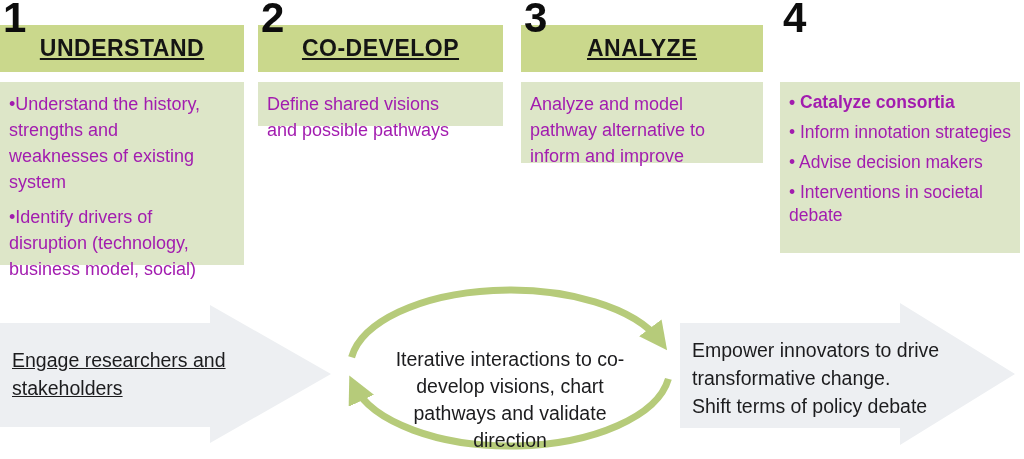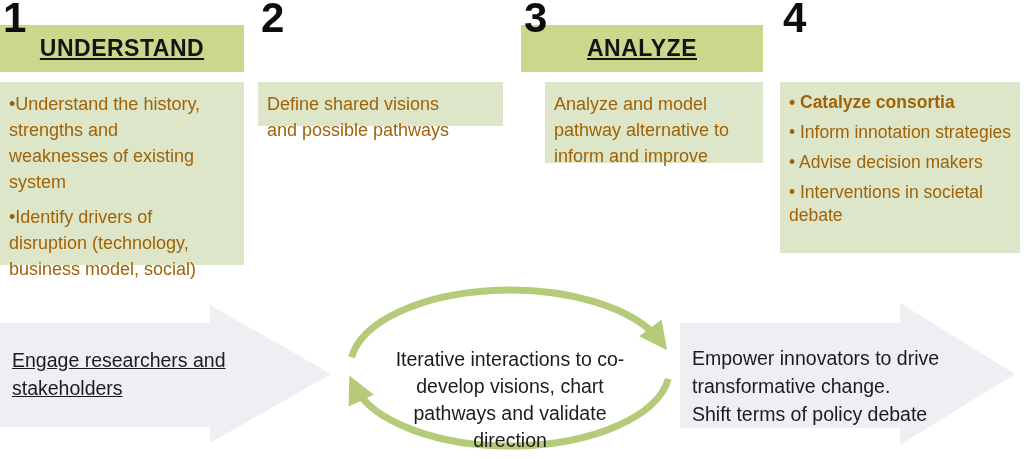--- a/index.html
+++ b/index.html
@@ -18,25 +18,25 @@
     letter-spacing:-1px;
   }
   .step-header {
     position:absolute; top:25px; left:0; right:0; height:47px;
     background:#cad88c; display:flex; align-items:center; justify-content:center;
     font-size:23px; font-weight:700; color:#141414; letter-spacing:0.5px;text-decoration:underline;
   }
   .step-body {
     position:absolute; top:82px; left:0; right:0;
     background:#dde6c8; padding:9px 12px 6px 9px; box-sizing:border-box;
-    font-size:18px; line-height:26px; color:#a16207;
+    font-size:18px; line-height:26px; color:#a21caf;
   }
   .col1 .step-body { height:183px; padding-right:22px; }
   .col2 .step-body { height:44px;  padding-right:34px; }
-  .col3 .step-body { height:81px;  padding-right:30px;margin-left:24px; }
+  .col3 .step-body { height:81px;  padding-right:30px; }
   .col4 .step-body { height:171px; font-size:17.5px; line-height:23px; padding-right:6px; }
   .step-body p { margin:0 0 9px 0; }
   .col4 .step-body p { margin:0 0 7px 0; }
   .step-body p.bold { font-weight:700; }
   .flow-svg { position:absolute; }
   .flow-label {
     position:absolute; font-size:19.5px; line-height:28px; color:#1c1c1e; z-index:3;
   }
   .cycle-label { text-align:center; line-height:27px;margin-top:18px; }
 </style>
@@ -51,20 +51,23 @@
       <span>UNDERSTAND</span>
     </div>
     <div class="step-body">
       <p>•Understand the history, strengths and weaknesses of existing system</p>
       <p>•Identify drivers of disruption (technology, business model, social)</p>
     </div>
   </section>
 
   <section class="column col2">
     <div class="step-number">2</div>
+    <div class="step-header">
+      <span>CO-DEVELOP</span>
+    </div>
     <div class="step-body">
       <p>Define shared visions and possible pathways</p>
     </div>
   </section>
 
   <section class="column col3">
     <div class="step-number">3</div>
     <div class="step-header">
       <span>ANALYZE</span>
     </div>
@@ -95,18 +98,18 @@
       </marker>
     </defs>
     <path d="M 16.6 77.2 A 160 78 0 0 1 325.4 61.3" fill="none" stroke="#b6cb7a" stroke-width="7" marker-end="url(#ah)"></path>
     <path d="M 333.4 98.9 A 160 78 0 0 1 19.1 105.6" fill="none" stroke="#b6cb7a" stroke-width="7" marker-end="url(#ah)"></path>
   </svg>
   <div class="flow-label cycle-label" style="left:395px; top:328px; width:230px;">Iterative interactions to co-develop visions, chart pathways and validate direction</div>
 
   <svg class="flow-svg" style="left:675px; top:300px;" width="345" height="150" viewBox="0 0 345 150">
     <polygon points="5,23 225,23 225,3 340,74 225,145 225,128 5,128" fill="#edeff2"></polygon>
   </svg>
-  <div class="flow-label" style="left:692px; top:344px; width:270px;">
+  <div class="flow-label" style="left:692px; top:336px; width:270px;">
     <span>Empower innovators to drive transformative change.</span><br>
     <span>Shift terms of policy debate</span>
   </div>
 
 </div>
 
 </body></html>

